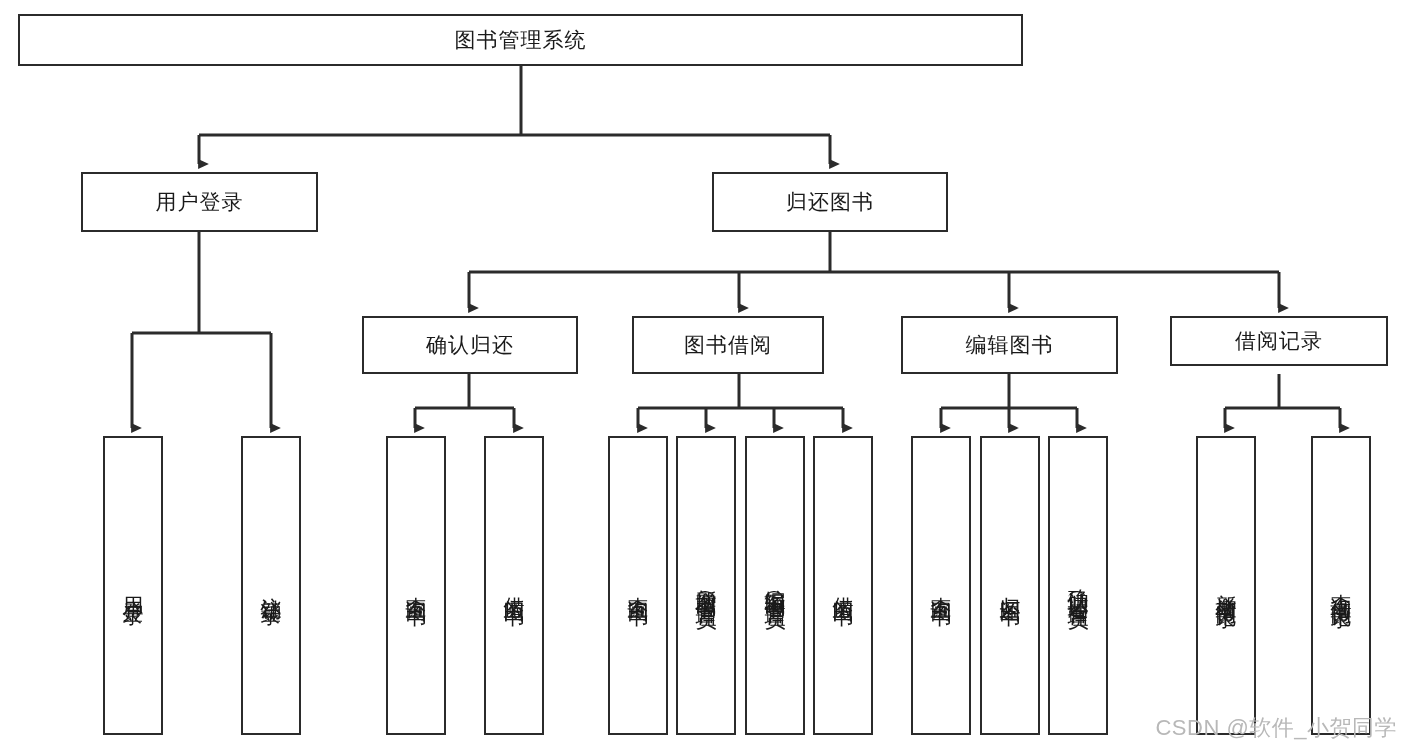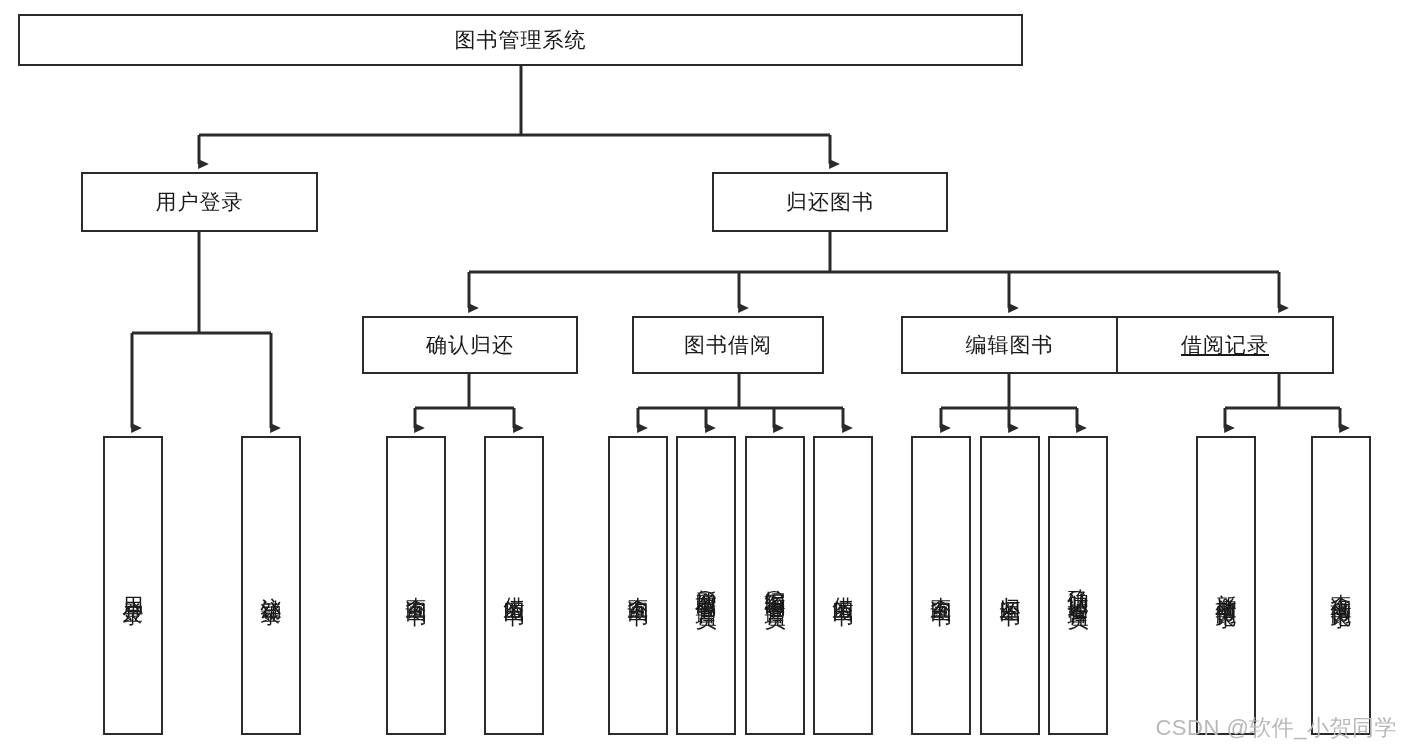--- a/index.html
+++ b/index.html
@@ -127,21 +127,21 @@
   <div class="node horiz" style="left:81px; top:172px; width:237px; height:60px;">用户登录</div>
 
   <div class="node horiz" style="left:712px; top:172px; width:236px; height:60px;">归还图书</div>
 
   <div class="node horiz" style="left:362px; top:316px; width:216px; height:58px;">确认归还</div>
 
   <div class="node horiz" style="left:632px; top:316px; width:192px; height:58px;">图书借阅</div>
 
   <div class="node horiz" style="left:901px; top:316px; width:217px; height:58px;">编辑图书</div>
 
-  <div class="node horiz" style="left:1116px; top:316px; width:218px; height:58px;text-decoration:underline;">借阅记录</div>
+  <div class="node horiz" style="left:1170px; top:316px; width:218px; height:50px;">借阅记录</div>
 
   <div class="node vert" style="left:103px; top:436px; width:60px; height:299px;">
     <span class="vlabel">用户登录</span>
   </div>
   <div class="node vert" style="left:241px; top:436px; width:60px; height:299px;">
     <span class="vlabel">注销登录</span>
   </div>
 
   <div class="node vert" style="left:386px; top:436px; width:60px; height:299px;">
     <span class="vlabel">查询图书</span>

